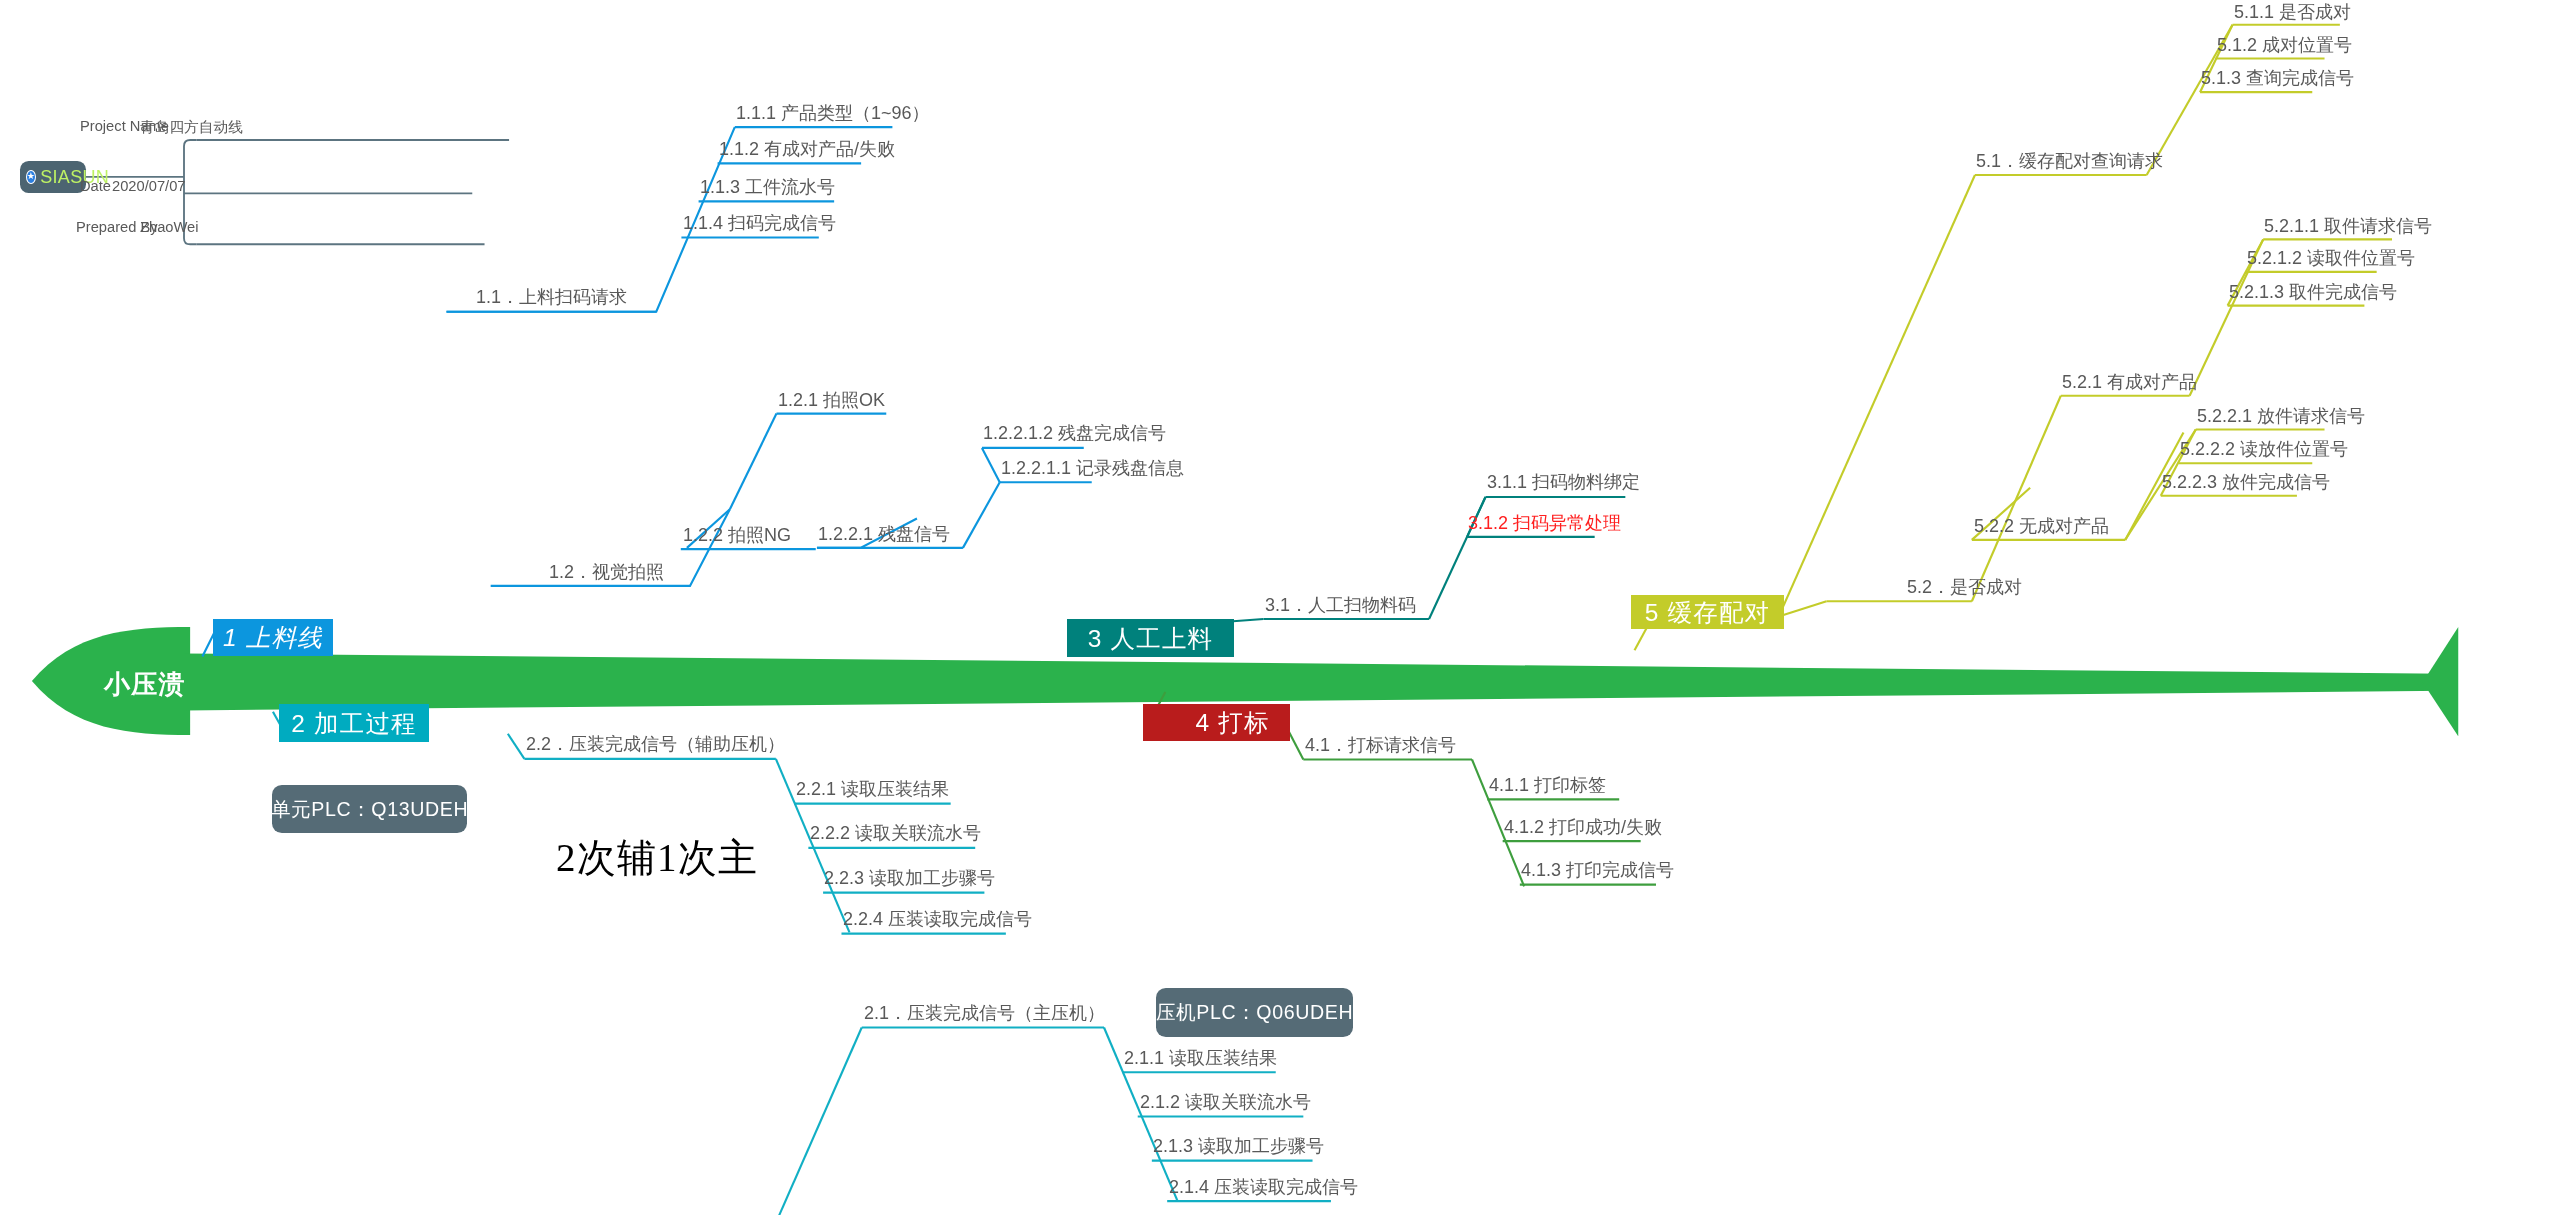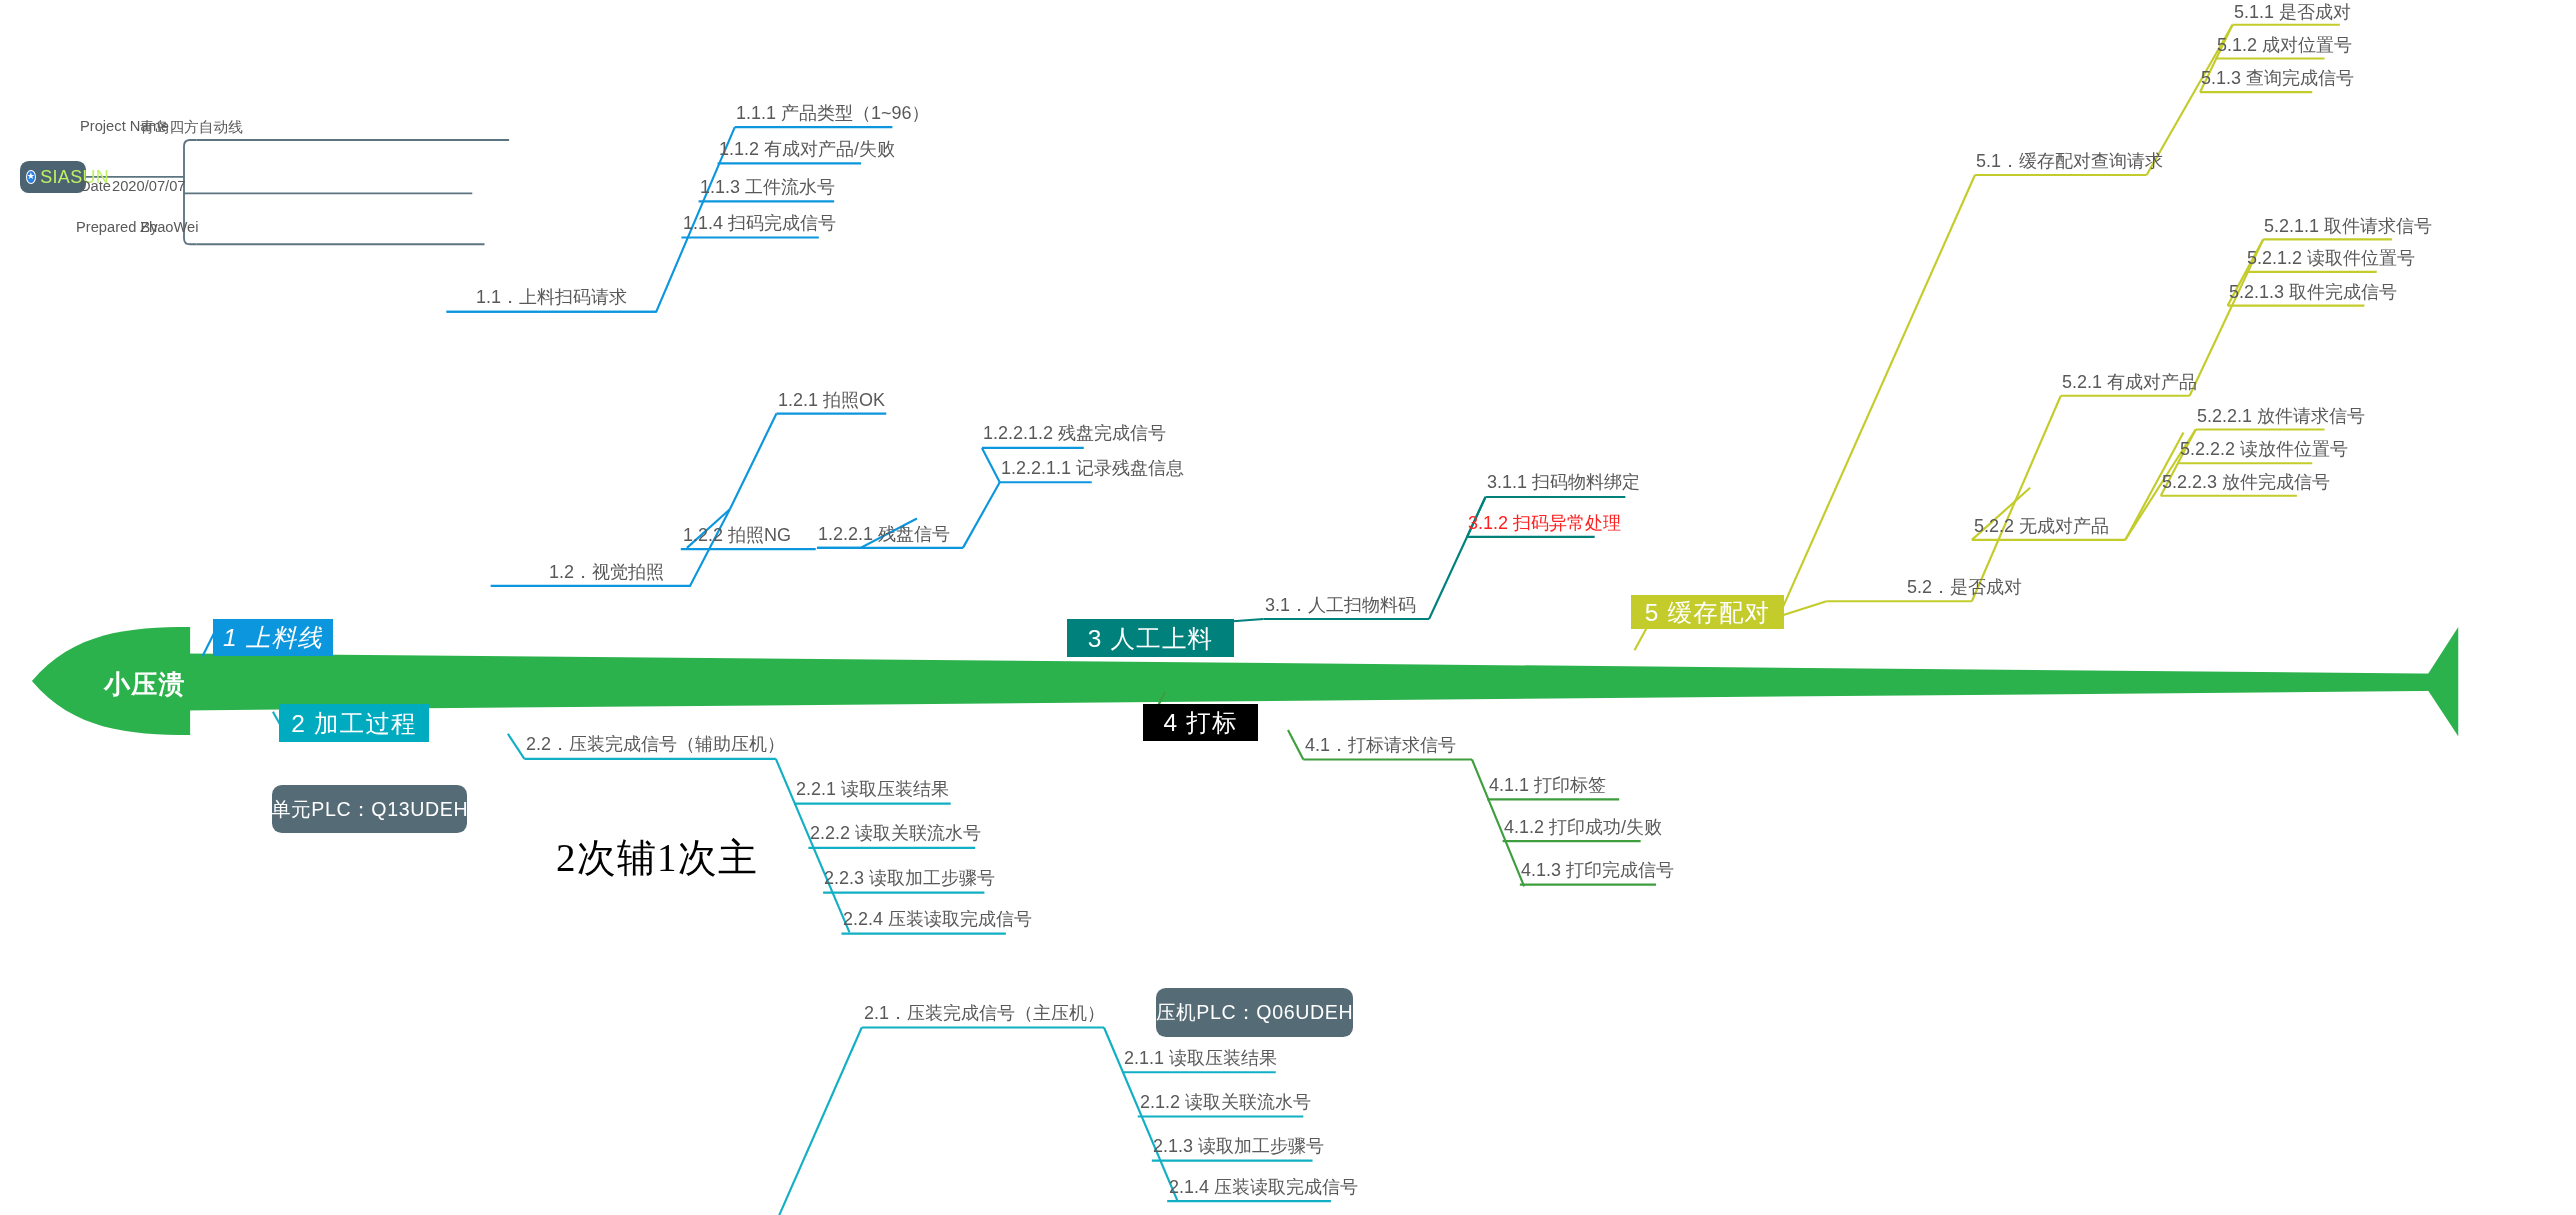--- a/index.html
+++ b/index.html
@@ -10,21 +10,21 @@
 
   .lbl{position:absolute;white-space:nowrap;color:#595959;font-size:18px;line-height:1;}
   .lbl.red{color:#FF2020;}
 
   
   .branchbox{position:absolute;white-space:nowrap;color:#fff;display:flex;align-items:center;
              justify-content:center;font-size:24.5px;letter-spacing:1.2px;}
   .bb-1{background:#0C96DE;}
   .bb-2{background:#00ABC0;}
   .bb-3{background:#00817C;}
-  .bb-4{background:#000000;}
+  .bb-4{background:#b91c1c;padding-left:32px;}
   .bb-5{background:#C3CC2A;}
 
   
   #headtext{position:absolute;color:#fff;font-size:26px;font-weight:bold;letter-spacing:1.2px;
             white-space:nowrap;margin-left:32px;}
 
   
   .plc{position:absolute;background:#556B76;color:#fff;border-radius:9.8px;display:flex;
        align-items:center;justify-content:center;white-space:nowrap;font-size:19.6px;letter-spacing:0.6px;margin-top:24px;}
 

